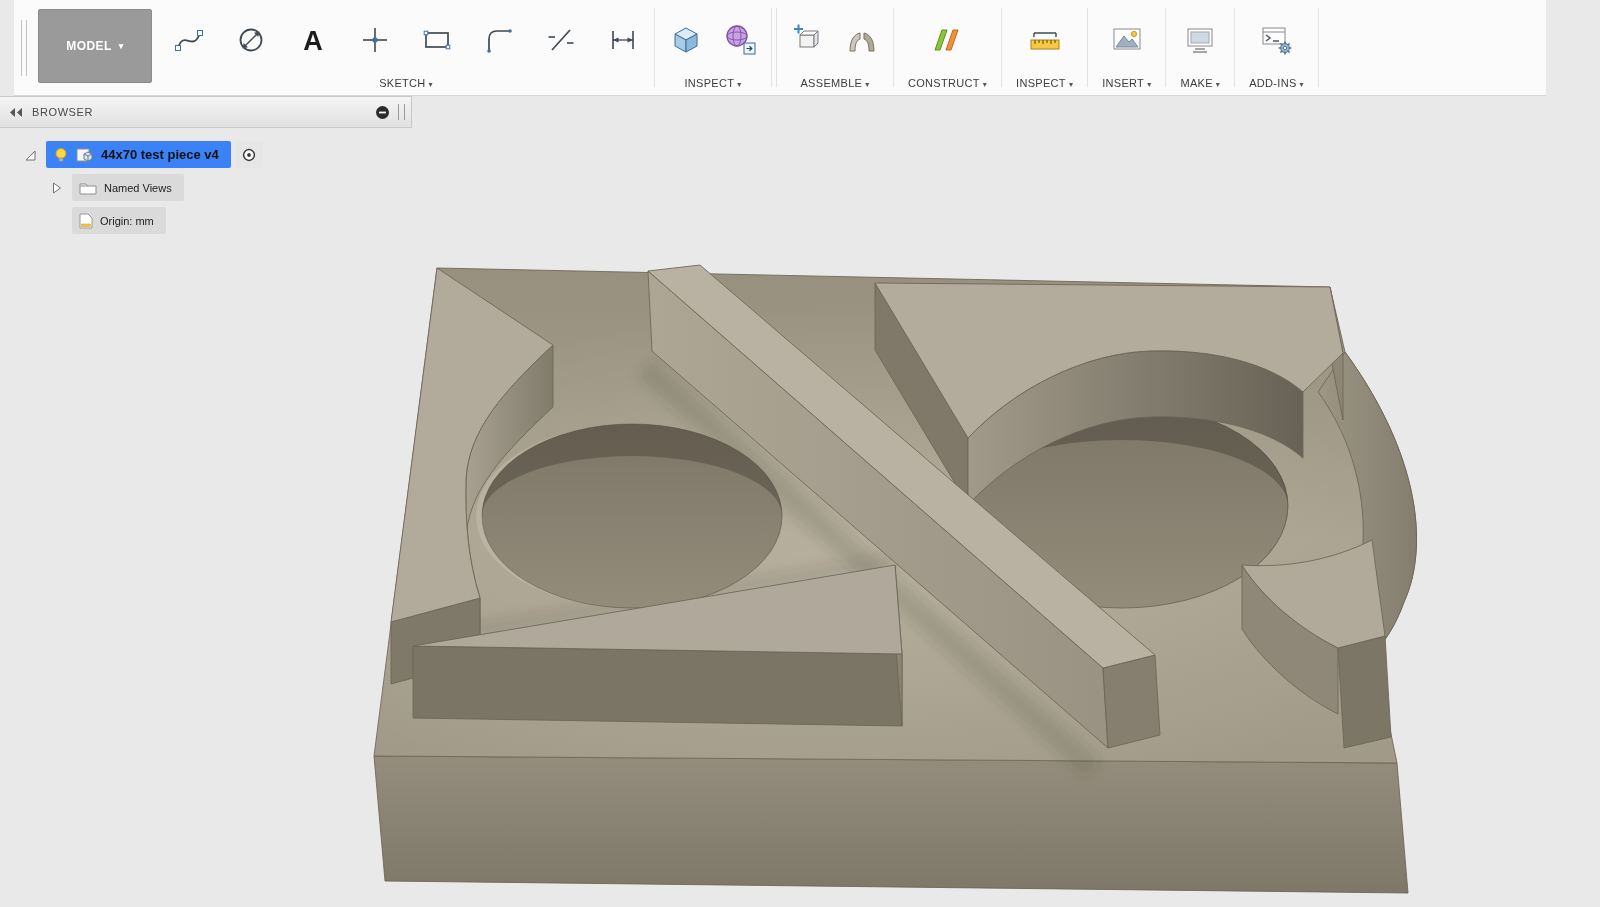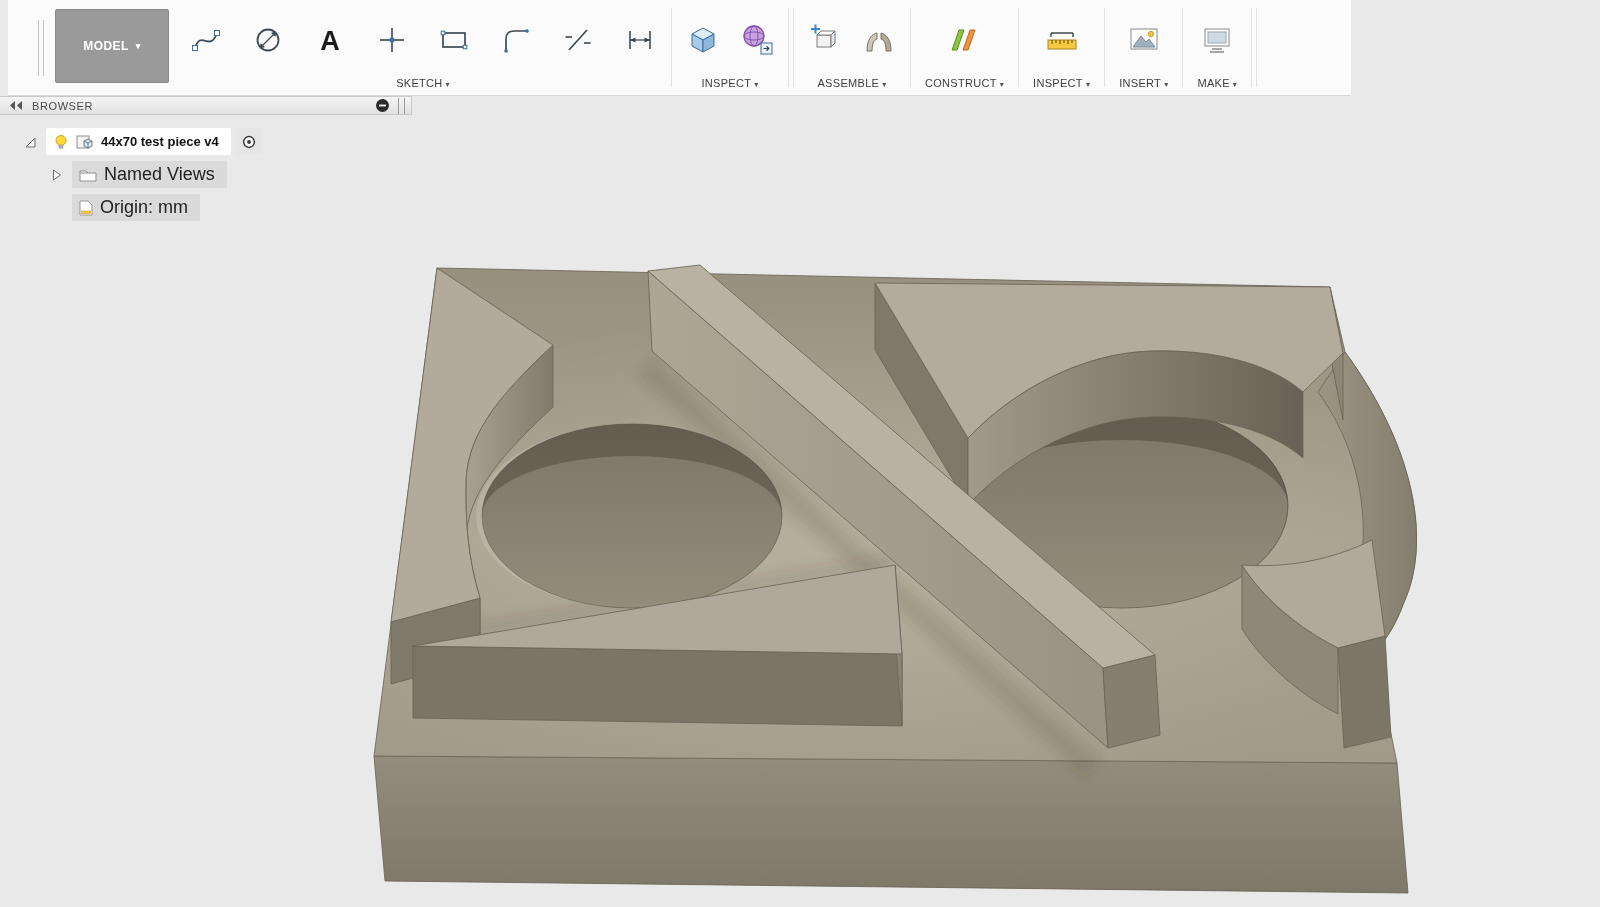--- a/index.html
+++ b/index.html
@@ -12,23 +12,23 @@
     width:1600px;height:907px;overflow:hidden;position:relative;
     font-family:"Liberation Sans",sans-serif;background:var(--bg_viewport,#e9e9e9);
   }
 
   
   .viewport{position:absolute;inset:0;background:var(--bg_viewport,#e9e9e9);}
   .viewport svg{position:absolute;left:0;top:0;}
 
   
   .toolbar{
-    position:absolute;left:8px;top:0;width:1343px;height:96px;
+    position:absolute;left:14px;top:0;width:1532px;height:96px;
     background:#fbfbfb;border-bottom:1px solid #d8d8d8;
-    display:flex;align-items:stretch;z-index:20;padding-left:23px;
+    display:flex;align-items:stretch;z-index:20;
   }
   .grip{width:20px;display:flex;align-items:center;justify-content:center;}
   .grip span{display:block;width:6px;height:56px;border-left:1px solid #c2c2c2;border-right:1px solid #c2c2c2;}
   .model-btn{
     margin:9px 8px 12px 4px;width:114px;background:#9a9a9a;color:#fff;
     border:1px solid #8a8a8a;border-radius:2px;display:flex;align-items:center;justify-content:center;gap:7px;
     font-family:"Liberation Sans",sans-serif;font-size:12px;font-weight:bold;letter-spacing:.4px;cursor:pointer;
   }
   .model-btn .caret-w{font-size:9px;}
   .tb-sep{width:1px;background:#e2e2e2;margin:8px 2px;}
@@ -43,40 +43,40 @@
   }
   .tb-menu{
     background:none;border:none;padding:1px 4px 3px;cursor:pointer;
     font-family:Liberation Sans, sans-serif;font-size:11px;color:#3d3d3d;letter-spacing:.3px;white-space:nowrap;
   }
   .tb-menu .caret{font-size:8px;color:#555;margin-left:3px;}
 
   
   .browser{position:absolute;left:0;top:96px;width:412px;z-index:30;}
   .browser-header{
-    height:19px;background:linear-gradient(#f5f5f5,#e1e1e1);
+    height:32px;background:linear-gradient(#f5f5f5,#e1e1e1);
     border:1px solid #c9c9c9;border-left:none;
     display:flex;align-items:center;padding:0 4px 0 8px;
   }
   .browser-title{font-size:11px;color:#4a4a4a;letter-spacing:.6px;margin-left:8px;flex:1;}
   .hdr-grip{width:7px;height:16px;border-left:1px solid #9a9a9a;border-right:1px solid #9a9a9a;margin:0 2px 0 8px;}
   .btn-plain{background:none;border:none;padding:0;display:flex;align-items:center;cursor:pointer;}
 
   .tree{padding-top:10px;}
   .tree-row{height:33px;display:flex;align-items:center;}
   .indent-1{padding-left:22px;}
   .indent-2{padding-left:48px;}
   .indent-3{padding-left:72px;}
   .tw{width:16px;display:flex;justify-content:center;margin-right:8px;flex:none;}
   .node-box{
     display:inline-flex;align-items:center;gap:7px;height:27px;
     background:rgba(216,216,216,.92);border-radius:2px;padding:0 12px 0 7px;
-    font-size:18px;color:#222;cursor:pointer;
-  }
-  .node-box.selected{background:#ffffff;font-weight:bold;color:#111;font-size:13px;}
+    font-size:11px;color:#222;cursor:pointer;
+  }
+  .node-box.selected{background:#3b82f6;font-weight:bold;color:#111;font-size:13px;}
   .radio-box{
     display:inline-flex;align-items:center;justify-content:center;height:27px;width:27px;
     background:rgba(230,230,230,.95);border-radius:2px;margin-left:5px;cursor:pointer;
   }
 </style>
 </head>
 <body>
 
 <div class="viewport">
   <svg width="1600" height="907" viewBox="0 0 1600 907">
@@ -362,20 +362,35 @@
             <rect x="8" y="9" width="18" height="11" fill="#cfd9e2" stroke="#9aa8b4"></rect>
             <path d="M12 26 h10 M10 29 h14" stroke="#8a8a8a" stroke-width="1.6"></path>
           </svg>
       </button>
     </div>
     <button class="tb-menu"><span>MAKE</span><span class="caret">▾</span></button>
   </div>
 
   <div class="tb-sep"></div>
 
+  <div class="tb-group">
+    <div class="tb-icons">
+      <button class="tool">
+        <svg width="34" height="34" viewBox="0 0 34 34">
+            <rect x="3" y="5" width="22" height="16" fill="#fdfdfd" stroke="#8a8a8a"></rect>
+            <path d="M3 9 h22" stroke="#8a8a8a"></path>
+            <path d="M6 12 l4 3 -4 3 M13 18 h6" stroke="#4a5a66" stroke-width="1.5" fill="none"></path>
+            <circle cx="25" cy="25" r="4.5" fill="#9cb8d2" stroke="#5a7a9c"></circle>
+            <path d="M25 18.5 v3 M25 28.5 v3 M18.5 25 h3 M28.5 25 h3 M20.4 20.4 l2.1 2.1 M29.6 29.6 l-2.1 -2.1 M29.6 20.4 l-2.1 2.1 M20.4 29.6 l2.1 -2.1" stroke="#5a7a9c" stroke-width="1.6"></path>
+            <circle cx="25" cy="25" r="1.7" fill="#fff" stroke="#5a7a9c"></circle>
+          </svg>
+      </button>
+    </div>
+    <button class="tb-menu"><span>ADD-INS</span><span class="caret">▾</span></button>
+  </div>
 
   <div class="tb-sep"></div>
 
 </div>
 
 <div class="browser">
   <div class="browser-header">
     <button class="btn-plain">
       <svg width="16" height="11" viewBox="0 0 16 11">
           <path d="M7 1 L2 5.5 L7 10 Z" fill="#555"></path>

